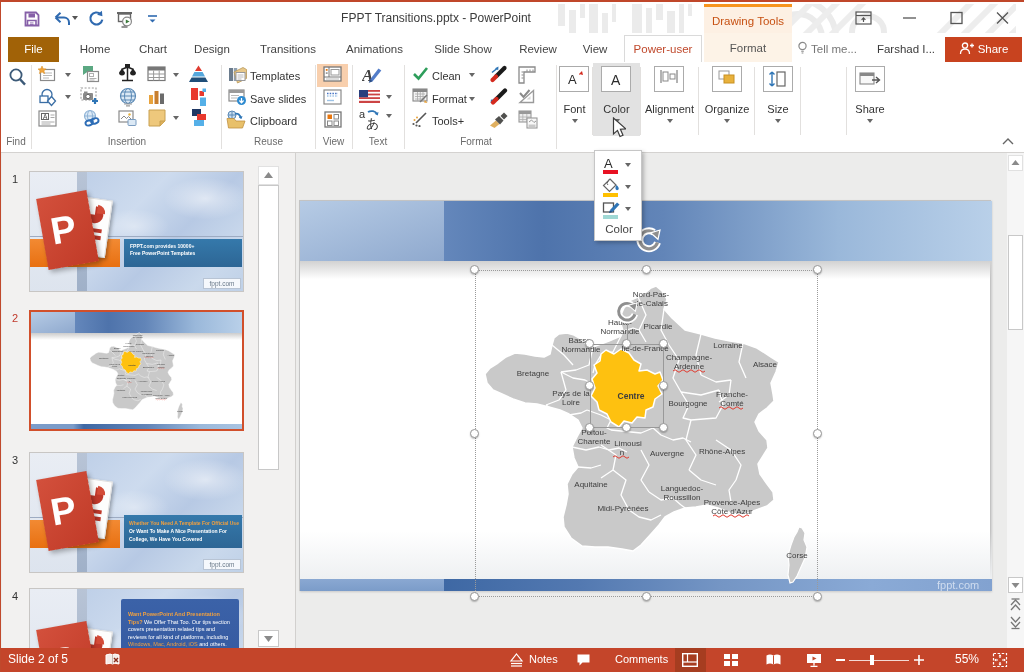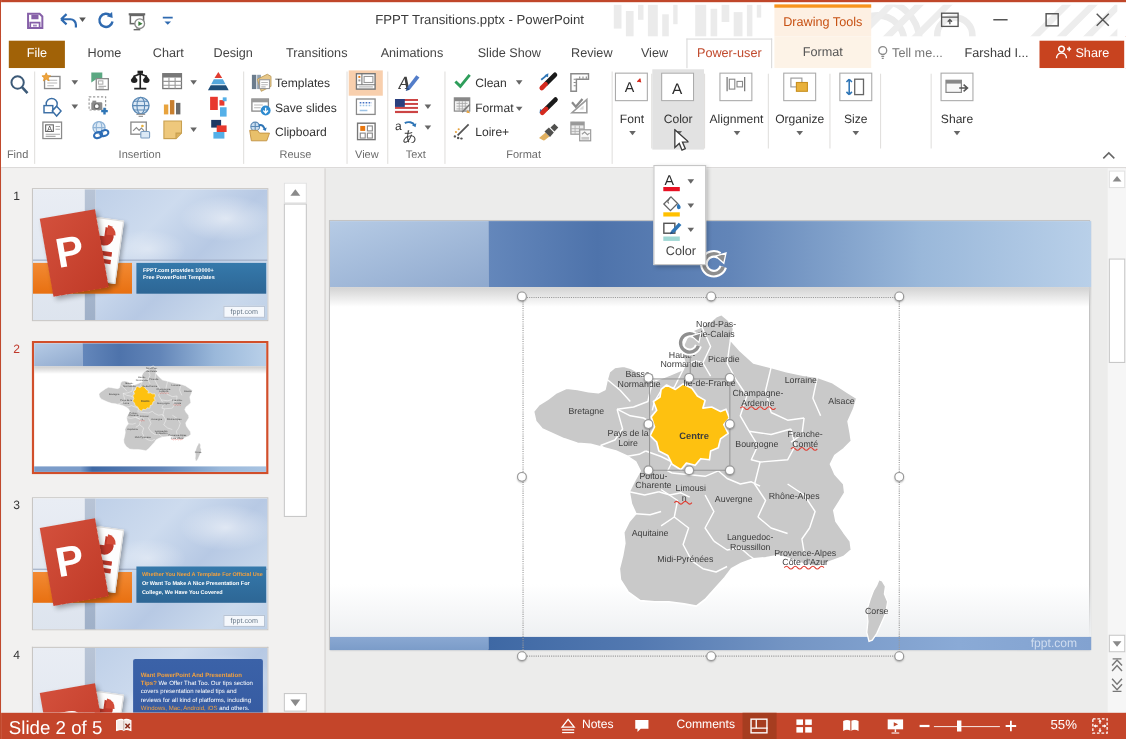--- a/index.html
+++ b/index.html
@@ -438,21 +438,21 @@
   <div class="abs" style="left:411px;top:49px;">
         <svg width="17" height="16">
           <line x1="4" y1="12" x2="14" y2="2" stroke="#555" stroke-width="1.6"></line>
           <circle cx="2.5" cy="9" r="1" fill="#e8a33d"></circle>
           <circle cx="5" cy="6.5" r="1" fill="#e8a33d"></circle>
           <circle cx="1.5" cy="13" r="1.1" fill="#555"></circle>
           <circle cx="4.5" cy="14.5" r="1.1" fill="#555"></circle>
           <circle cx="7.5" cy="15" r="1.1" fill="#555"></circle>
         </svg>
       </div>
-  <div class="rlabel abs" style="left:431px;top:53px;">Loire+</div>
+  <div class="rlabel abs" style="left:431px;top:53px;">Tools+</div>
   <div class="abs" style="left:487px;top:3px;">
         <svg width="20" height="19">
           <path d="M4 7.5 l5-4" stroke="#2e75b6" stroke-width="1.6" fill="none"></path>
           <path d="M10.5 1.5 l-.3 3.8 -3.2-2z" fill="#2e75b6"></path>
           <line x1="16.5" y1="3" x2="8.5" y2="11" stroke="#1a1a1a" stroke-width="4.2" stroke-linecap="round"></line>
           <line x1="8" y1="11.5" x2="4.5" y2="15" stroke="#d42a1e" stroke-width="4.2" stroke-linecap="round"></line>
         </svg>
       </div>
   <div class="abs" style="left:487px;top:26px;">
         <svg width="20" height="19">
@@ -746,21 +746,21 @@
         </div>
     <div class="abs" style="left:2px;top:462px;">
           <svg width="13" height="15">
             <path d="M2 2 l4.5 5 4.5-5 M2 7 l4.5 5 4.5-5" fill="none" stroke="#777" stroke-width="1.3"></path>
             <line x1="2.5" y1="13.5" x2="10.5" y2="13.5" stroke="#777" stroke-width="1.3"></line>
           </svg>
         </div>
   </div>
 </div>
 <div id="status">
-  <div class="abs" style="left:7px;top:4px;font-size:17px;">Slide 2 of 5</div>
+  <div class="abs" style="left:7px;top:4px;font-size:12px;">Slide 2 of 5</div>
   <div class="abs" style="left:103px;top:4px;">
         <svg width="17" height="16">
           <path d="M2 3 q5-2 6.5 0 q1.5-2 6.5 0 v9 q-5-1.5-6.5 0 q-1.5-1.5-6.5 0z" fill="#f5ece8" stroke="#fff" stroke-width="1"></path>
           <line x1="8.5" y1="3" x2="8.5" y2="12" stroke="#c8b8b0"></line>
           <path d="M10 6 l4 4 M14 6 l-4 4" stroke="#8a2a18" stroke-width="1.4"></path>
         </svg>
       </div>
   <div class="abs" style="left:508px;top:5px;">
         <svg width="15" height="14">
           <path d="M7.5 1 L13 8 H2z" fill="none" stroke="#fff" stroke-width="1.2"></path>

